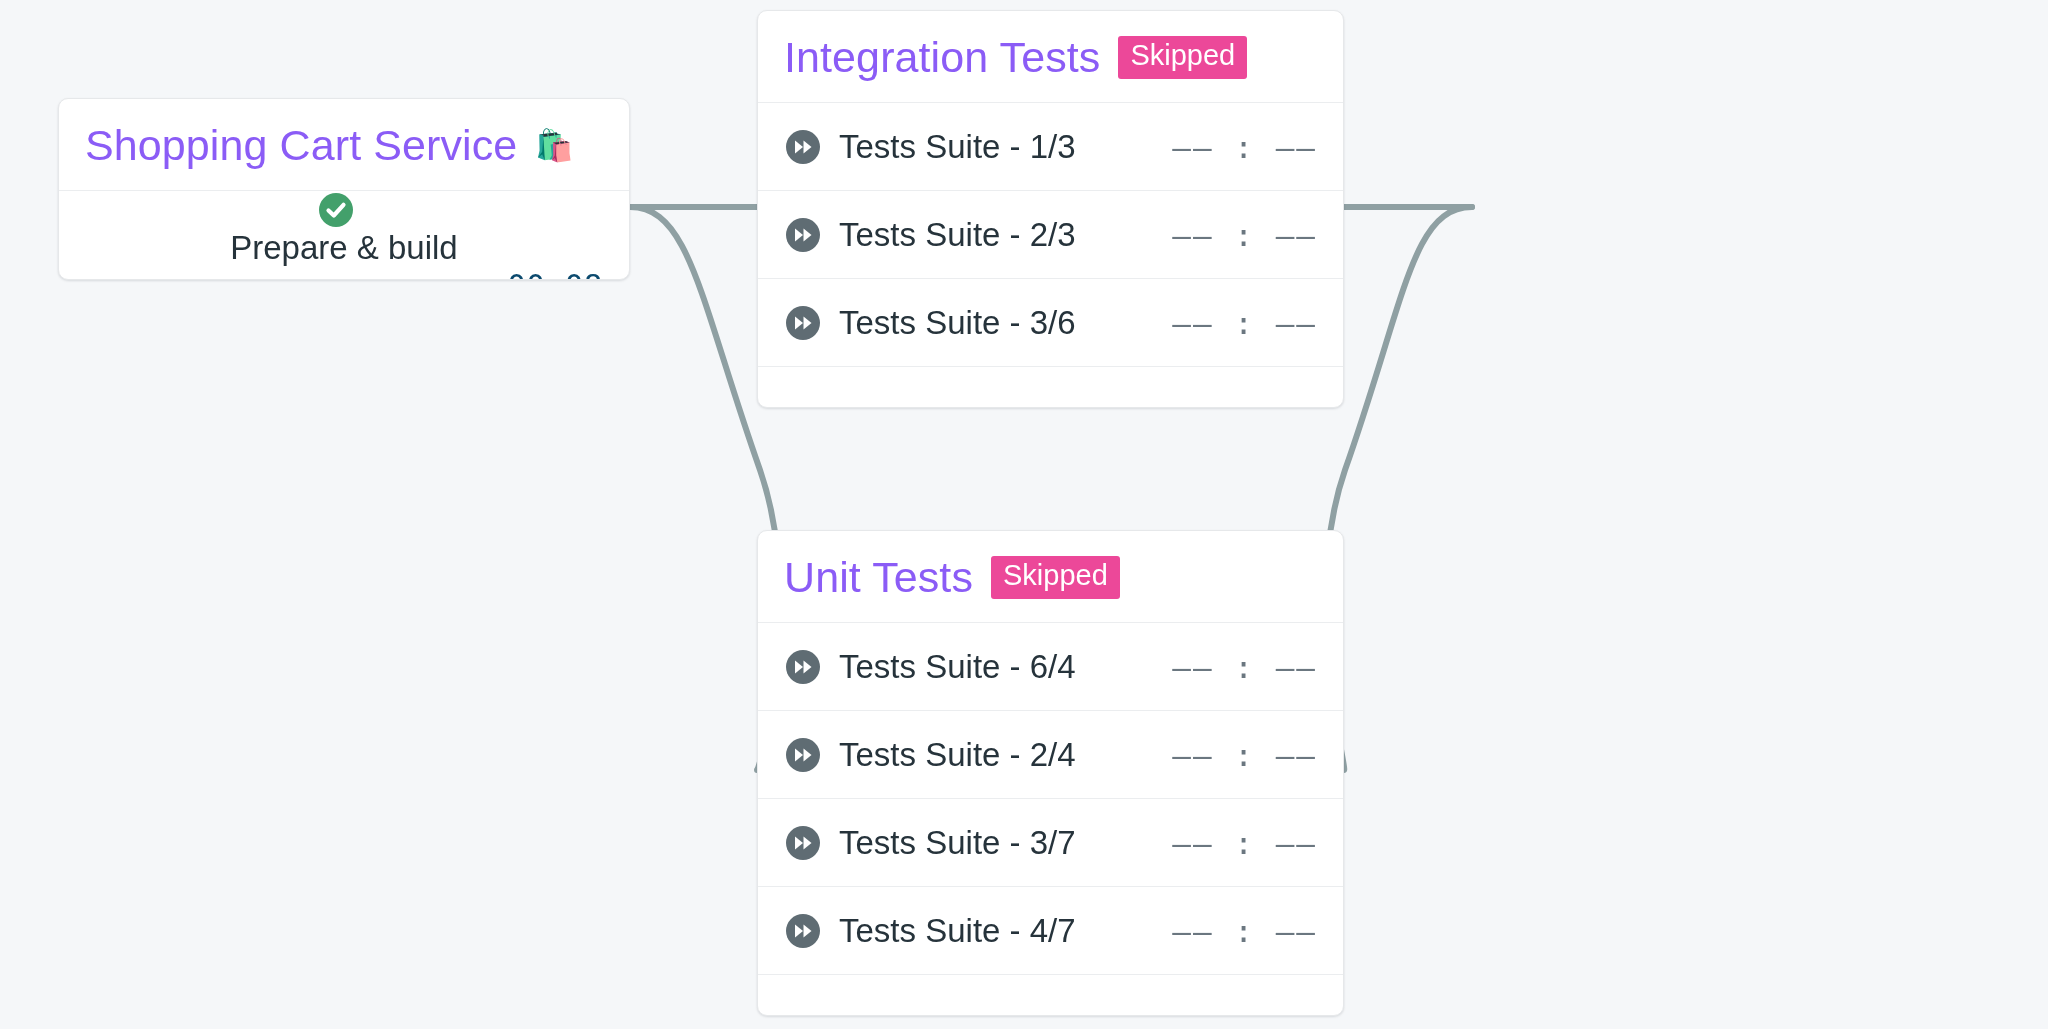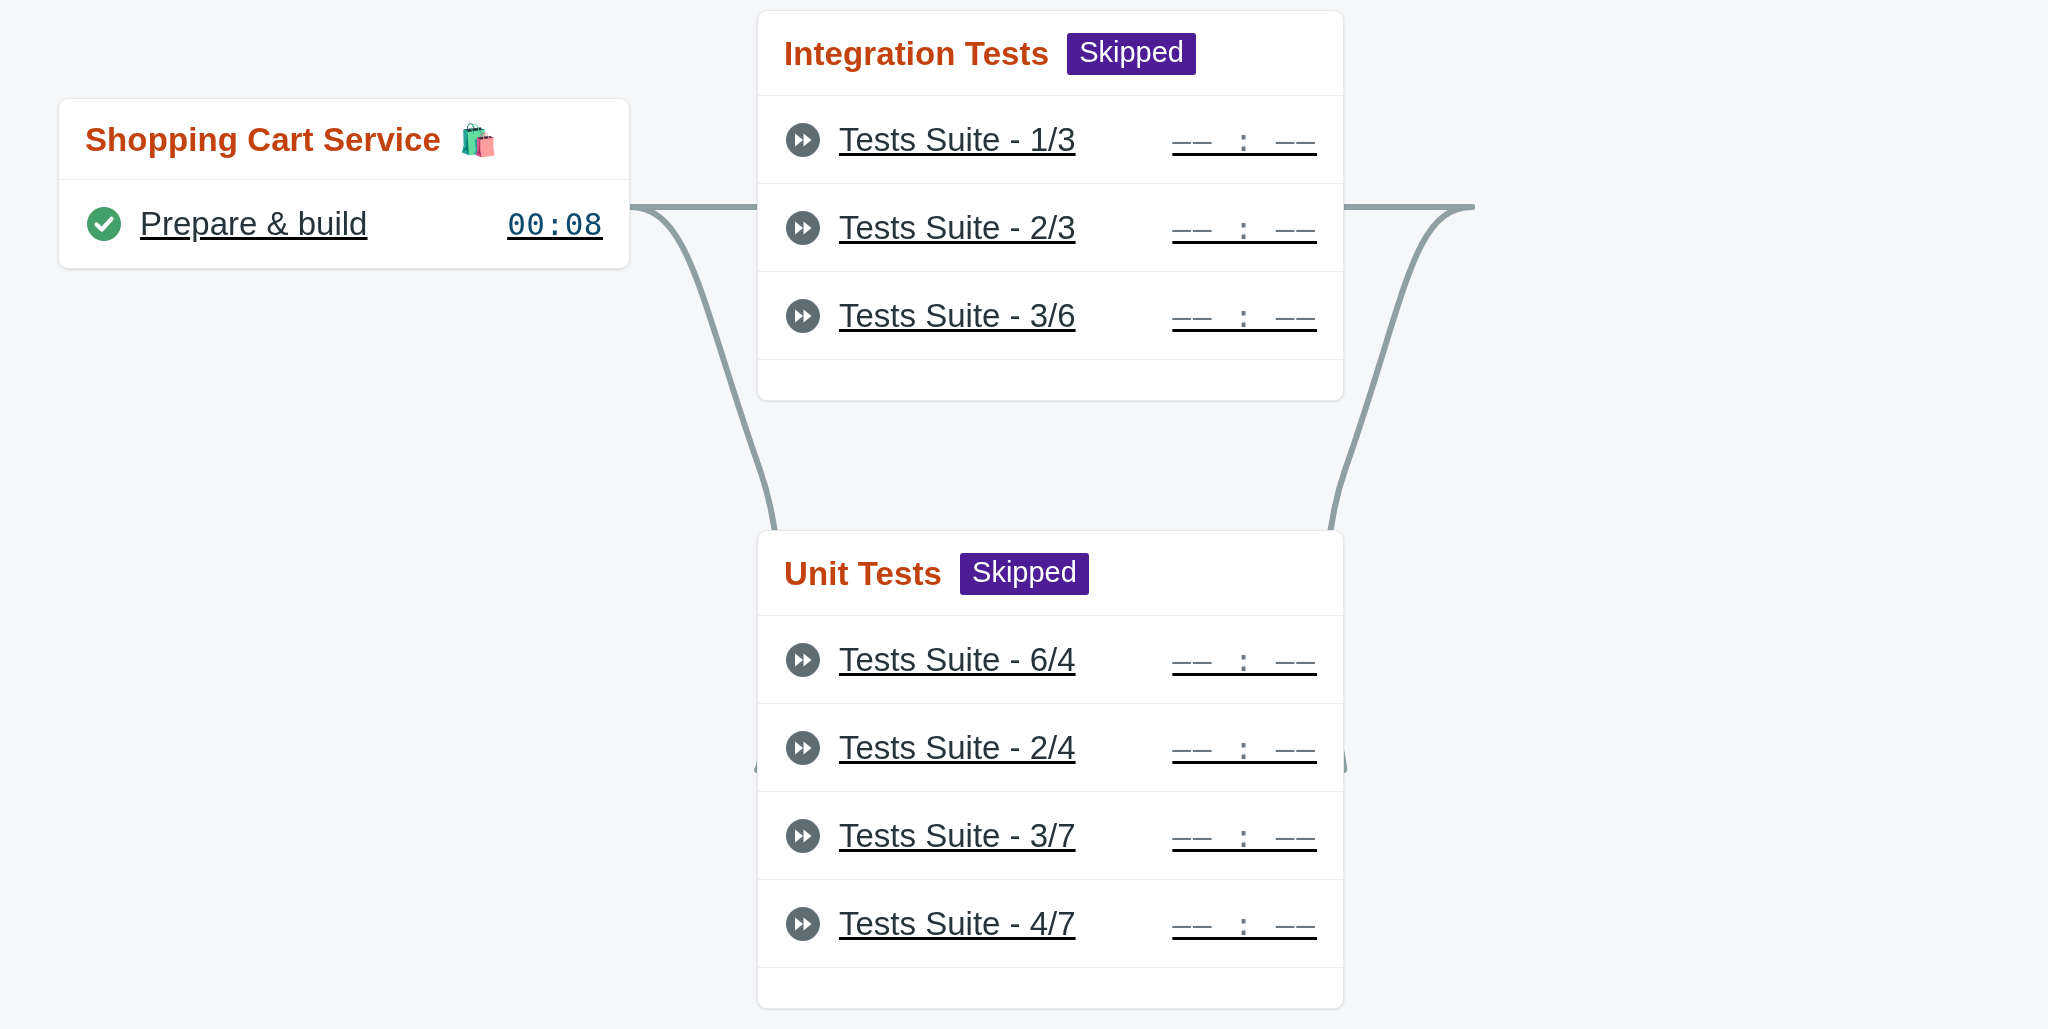--- a/index.html
+++ b/index.html
@@ -23,46 +23,45 @@
     overflow:hidden;
   }
   .node-header{
     display:flex;align-items:center;
     gap:18px;
     padding:22px 26px 20px 26px;
     border-bottom:1px solid #ebedef;
     box-sizing:border-box;
   }
   .node-title{
-    font-size:33px;
-    color:#c2410c;
-    font-weight:700;
+    font-size:43px;
+    color:#8b5cf6;
+    font-weight:400;
     white-space:nowrap;
     letter-spacing:.1px;
   }
   .node-emoji{font-size:31px;line-height:1;}
   .badge{
-    background:#4c1d95;
+    background:#ec4899;
     color:#ffffff;
     font-size:29px;
     padding:3px 12px 6px 12px;
     border-radius:3px;
     white-space:nowrap;
     line-height:1.15;
   }
 
   .job-row{
     display:flex;align-items:center;
     height:88px;
     padding:0 26px;
     border-bottom:1px solid #ebedef;
     box-sizing:border-box;
-    text-decoration:underline;
-  }
-  .job-row:last-child{border-bottom:none;}
+  }
+  .job-row:last-child{border-bottom:none;flex-direction:column;}
   .job-icon{flex:0 0 auto;display:flex;align-items:center;justify-content:center;margin-right:17px;}
   .job-label{
     font-size:33px;color:#26333b;font-weight:400;white-space:nowrap;
   }
   .job-emoji{font-size:30px;margin-left:10px;line-height:1;}
   .job-time{
     margin-left:auto;
     font-family:"DejaVu Sans Mono","Liberation Mono",monospace;
     font-size:31px;
     letter-spacing:.5px;

